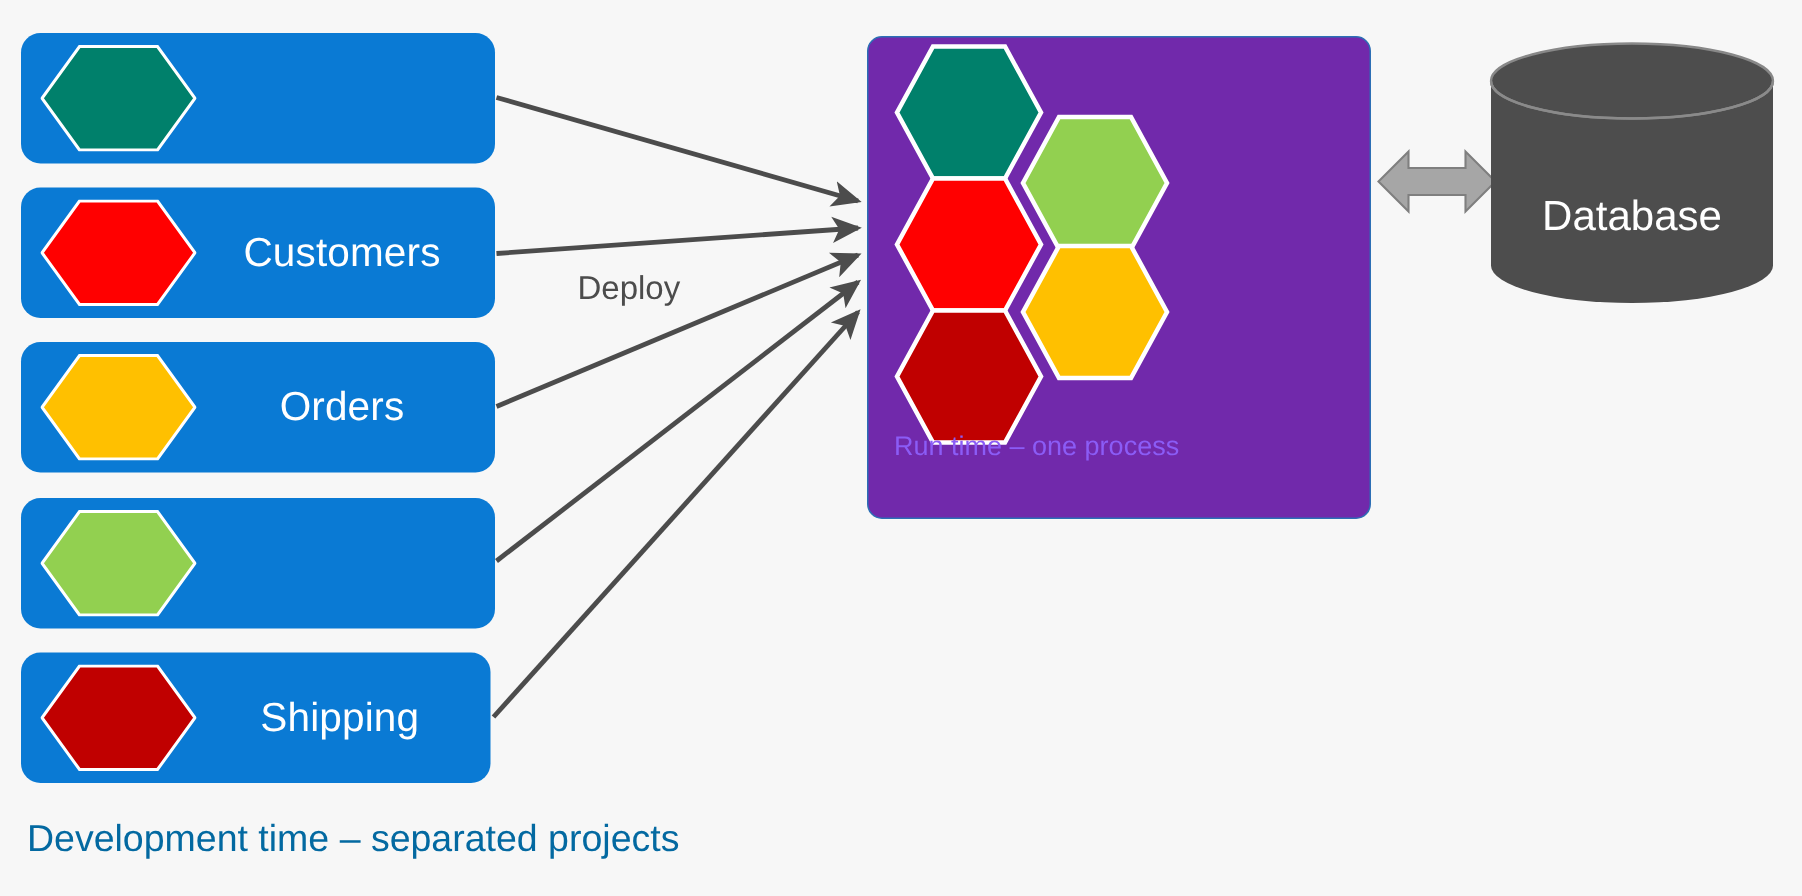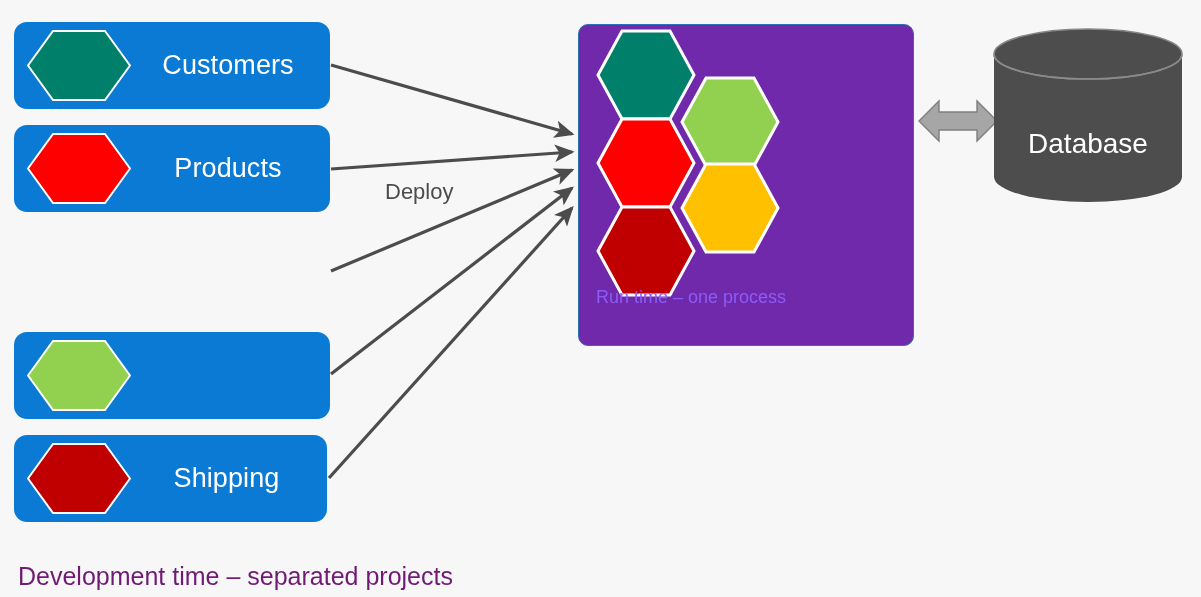--- a/index.html
+++ b/index.html
@@ -56,23 +56,23 @@
     font-size: 27px;
     font-weight: 400;
     letter-spacing: 0.1px;
     white-space: nowrap;
   }
 
   
   #dev-caption {
     position: absolute;
     left: 18px;
-    top: 562px;
+    top: 545px;
     font-size: 25px;
-    color: #701a75;
+    color: #0369a1;
     white-space: nowrap;
   }
 
   
   #deploy-label {
     position: absolute;
     left: 385px;
     top: 179px;
     font-size: 22px;
     color: #4c4c4c;
@@ -144,30 +144,35 @@
 </style>
 </head>
 <body>
 
 <div id="canvas">
 
   <div class="project-bar" style="top:22px;">
     <svg class="bar-hex" viewBox="0 0 104 71">
       <polygon points="26,1 78,1 103,35.5 78,70 26,70 1,35.5" stroke="#ffffff" stroke-width="2" fill="#00806b"></polygon>
     </svg>
+  </div>
+
+  <div class="project-bar" style="top:125px;">
+    <svg class="bar-hex" viewBox="0 0 104 71">
+      <polygon points="26,1 78,1 103,35.5 78,70 26,70 1,35.5" stroke="#ffffff" stroke-width="2" fill="#ff0000"></polygon>
+    </svg>
     <div class="bar-label">Customers</div>
   </div>
 
-  <div class="project-bar" style="top:125px;">
-    <svg class="bar-hex" viewBox="0 0 104 71">
-      <polygon points="26,1 78,1 103,35.5 78,70 26,70 1,35.5" stroke="#ffffff" stroke-width="2" fill="#ff0000"></polygon>
-    </svg>
-    <div class="bar-label">Products</div>
-  </div>
-
+  <div class="project-bar" style="top:228px;">
+    <svg class="bar-hex" viewBox="0 0 104 71">
+      <polygon points="26,1 78,1 103,35.5 78,70 26,70 1,35.5" stroke="#ffffff" stroke-width="2" fill="#ffc000"></polygon>
+    </svg>
+    <div class="bar-label">Orders</div>
+  </div>
 
   <div class="project-bar" style="top:332px;">
     <svg class="bar-hex" viewBox="0 0 104 71">
       <polygon points="26,1 78,1 103,35.5 78,70 26,70 1,35.5" stroke="#ffffff" stroke-width="2" fill="#92d050"></polygon>
     </svg>
   </div>
 
   <div class="project-bar narrow" style="top:435px;">
     <svg class="bar-hex" viewBox="0 0 104 71">
       <polygon points="26,1 78,1 103,35.5 78,70 26,70 1,35.5" stroke="#ffffff" stroke-width="2" fill="#c00000"></polygon>

